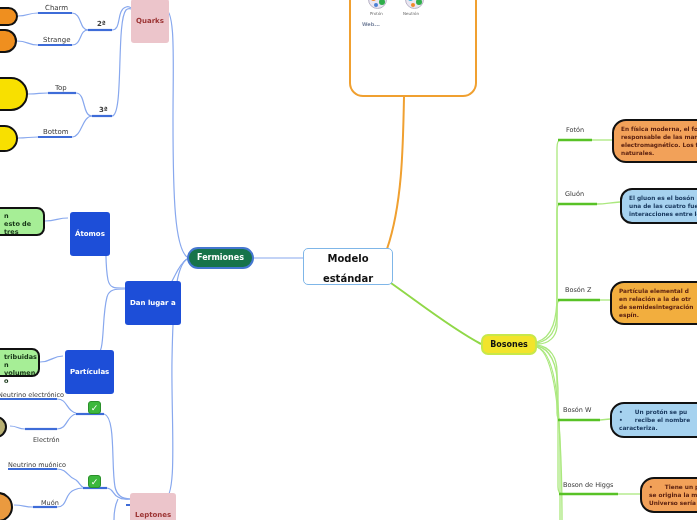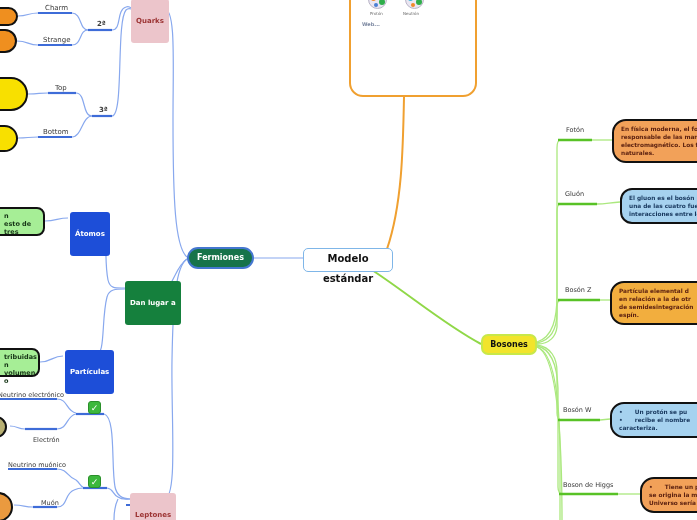--- a/index.html
+++ b/index.html
@@ -5,21 +5,21 @@
   html,body{margin:0;padding:0;background:#fff;}
   #canvas{position:relative;width:697px;height:520px;overflow:hidden;background:#fff;
           font-family:"DejaVu Sans",sans-serif;text-decoration:underline;}
   #wires{position:absolute;left:0;top:0;z-index:1;pointer-events:none;}
   .node{position:absolute;z-index:2;box-sizing:border-box;}
   .lbl{position:absolute;z-index:2;font-size:7px;color:#3a3a3a;white-space:nowrap;}
   .lbl-sm{font-size:6.5px;}
   .badge{padding:18px 5px;border-radius:3px;font-size:7px;font-weight:bold;white-space:nowrap;}
   .badge-pink{background:#ecc5cb;color:#9c3434;}
   .badge-orange{background:#1d4ed8;color:#fff;}
-  .badge-teal{background:#15803d;color:#fff;}
+  .badge-teal{background:#1d4ed8;color:#fff;}
   .pill{border:2.5px solid #111;border-radius:20px;}
   .pill-orange{background:#ef8f1f;}
   .pill-yellow{background:#f8e000;}
   .circle{border:2px solid #111;border-radius:50%;}
   .greenbox{background:#a6ee96;border:2px solid #111;border-radius:8px;
             font-size:6.5px;font-weight:bold;color:#173617;line-height:8px;}
   .descbox{border:2px solid #111;border-radius:14px;padding:4px 7px;
            font-size:5.8px;font-weight:bold;line-height:8px;}
   .descbox .desc-line{white-space:pre;}
   .box-orange{background:#f2a159;color:#5c2110;}
@@ -149,21 +149,21 @@
   <div class="node check" style="left:88px;top:401px;">✓</div>
 
   <div class="lbl lbl-sm" style="left:8px;top:461px;">Neutrino muónico</div>
   <div class="node circle" style="left:-17px;top:492px;width:30px;height:30px;background:#ea9a3f;"></div>
   <div class="lbl lbl-sm" style="left:41px;top:499px;">Muón</div>
   <div class="node check" style="left:88px;top:475px;">✓</div>
 
   <div class="node badge badge-pink" style="left:130px;top:493px;">Leptones</div>
 
   <div class="node center-pill" style="left:187px;top:247px;width:67px;height:22px;line-height:18px;">Fermiones</div>
-  <div class="node root-box" style="left:303px;top:248px;width:90px;height:24px;line-height:20px;">Modelo estándar</div>
+  <div class="node root-box" style="left:303px;top:248px;width:90px;height:37px;line-height:20px;">Modelo estándar</div>
   <div class="node bosones-pill" style="left:481px;top:334px;width:56px;height:21px;line-height:17px;">Bosones</div>
 
   <div class="node infocard" style="left:349px;top:-50px;width:128px;height:147px;"></div>
   <div class="node circle" style="left:368px;top:-10px;width:19px;height:19px;background:#eae6f2;border:1px solid #b9b4c6;z-index:3;"></div>
   <div class="dot" style="left:371px;top:-4px;width:5px;height:5px;background:#f08a2a;"></div>
   <div class="dot" style="left:379px;top:-1px;width:6px;height:6px;background:#2fae4a;"></div>
   <div class="dot" style="left:374px;top:3px;width:4px;height:4px;background:#4a7fd4;"></div>
   <div class="node circle" style="left:405px;top:-10px;width:19px;height:19px;background:#eae6f2;border:1px solid #b9b4c6;z-index:3;"></div>
   <div class="dot" style="left:408px;top:-4px;width:5px;height:5px;background:#3ab8d8;"></div>
   <div class="dot" style="left:416px;top:-1px;width:6px;height:6px;background:#2fae4a;"></div>

